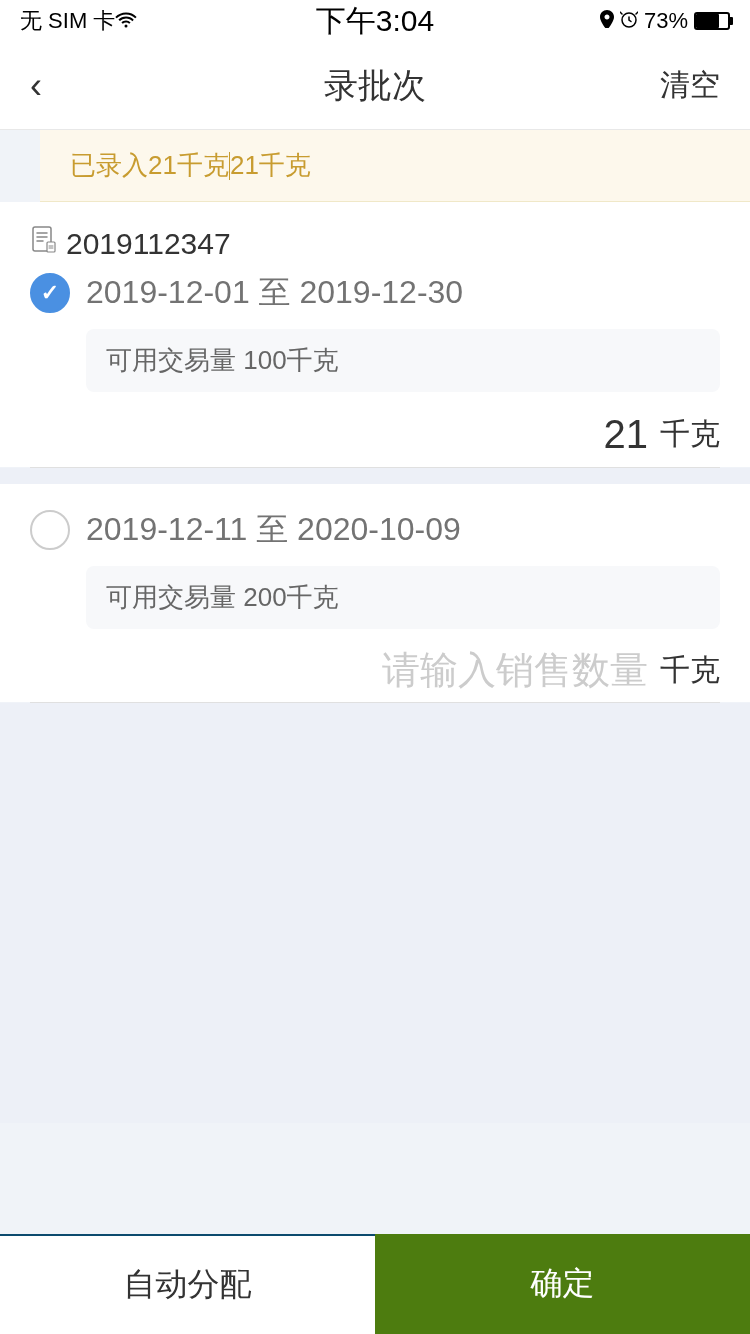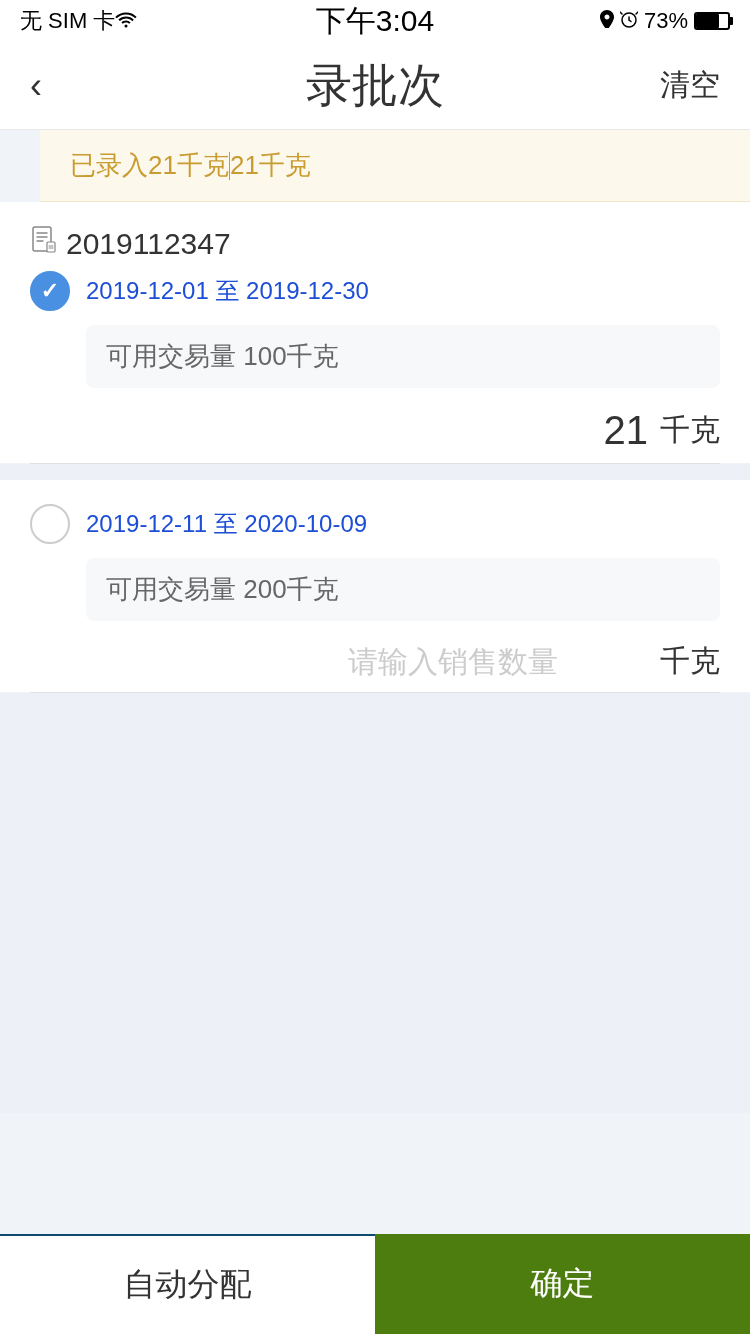--- a/index.html
+++ b/index.html
@@ -81,21 +81,21 @@
       padding: 0 30px;
       border-bottom: 1px solid #e8e8e8;
     }
     .nav-back {
       font-size: 36px;
       color: #333;
       cursor: pointer;
       width: 60px;
     }
     .nav-title {
-      font-size: 46px;
+      font-size: 34px;
       font-weight: 500;
       color: #333;
     }
     .nav-clear {
       font-size: 30px;
       color: #333;
       cursor: pointer;
     }
 
     
@@ -163,22 +163,22 @@
     .radio-circle.selected {
       background: #4a90e2;
       border-color: #4a90e2;
     }
     .radio-check {
       color: #fff;
       font-size: 22px;
       font-weight: bold;
     }
     .batch-date {
-      font-size: 24px;
-      color: #1d4ed8;
+      font-size: 32px;
+      color: #737373;
     }
 
     .batch-qty-box {
       background: #f7f8fa;
       border-radius: 8px;
       padding: 14px 20px;
       margin: 0 0 0 0;
       font-size: 26px;
       color: #666;
       margin-left: 56px;
@@ -221,22 +221,23 @@
       display: flex;
       align-items: center;
       justify-content: flex-end;
       padding: 20px 30px 10px 30px;
       background: #fff;
       gap: 12px;
     }
     .qty-input {
       border: none;
       outline: none;
-      font-size: 30px;
+      font-size: 38px;
       color: #ccc;
+      text-align: right;
       background: transparent;
       width: 300px;
     }
     .qty-input::placeholder {
       color: #ccc;
     }
     .input-unit {
       font-size: 30px;
       color: #333;
     }

